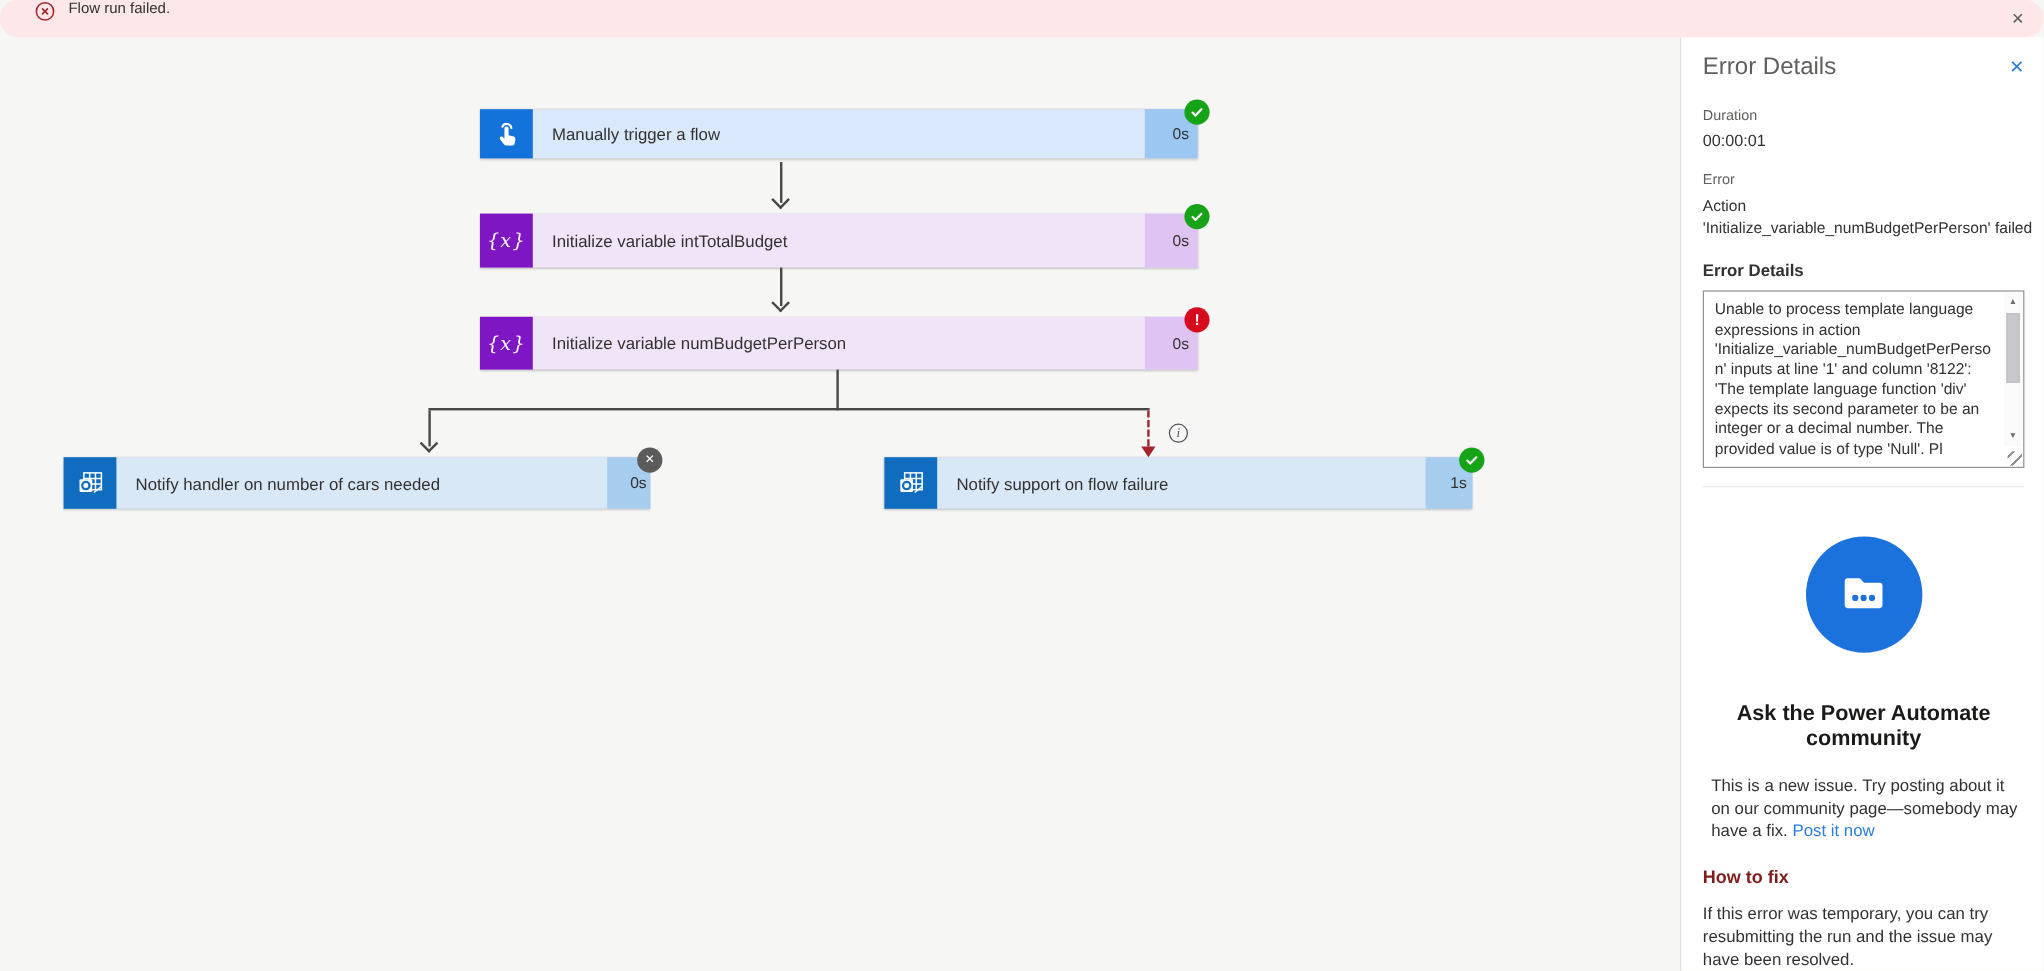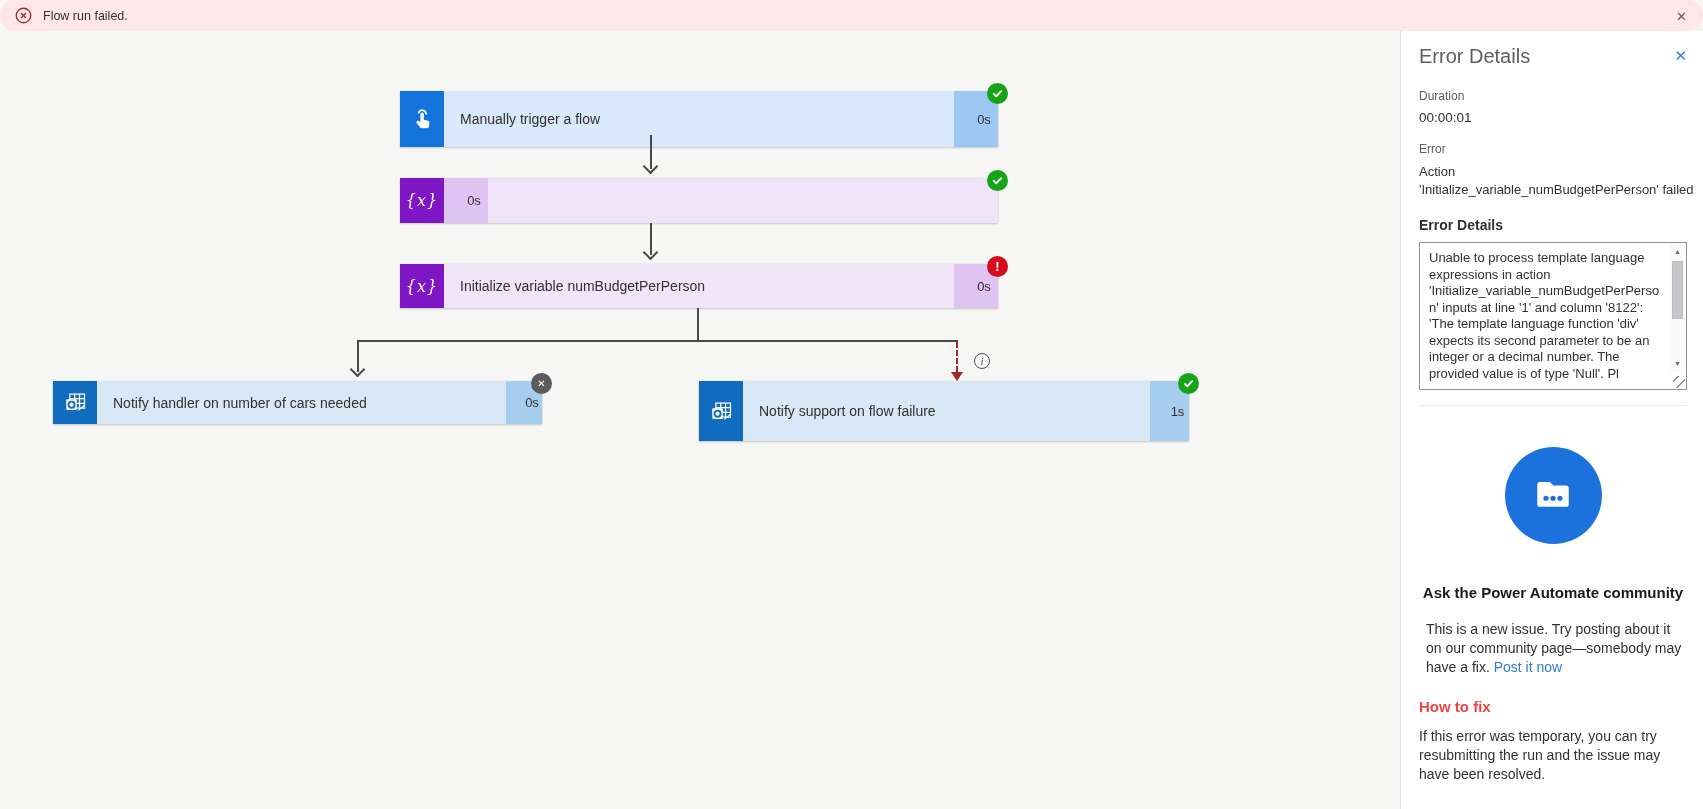--- a/index.html
+++ b/index.html
@@ -2,21 +2,21 @@
 <html><head>
 <meta charset="utf-8">
 <style>
   * { box-sizing: border-box; margin: 0; padding: 0; }
   html,body { width:1703px; height:809px; overflow:hidden; }
   body { font-family:"Liberation Sans","DejaVu Sans",sans-serif; background:#f6f6f5; }
   .screen { position:relative; width:1703px; height:809px; background:#f6f6f5; }
 
   
   .banner { position:absolute; left:0; top:0; width:1703px; height:31px;
-            background:#fde7e9; display:flex; align-items:center; padding:0 14px; z-index:5;border-radius:15px; }
+            background:#fde7e9; display:flex; align-items:flex-start; padding:0 28px; z-index:5;border-radius:15px; }
   .banner-msg { font-size:12.5px; color:#323130; margin-left:10px; }
   .banner-close { position:absolute; right:16px; top:50%; transform:translateY(-50%);
                   font-size:13px; color:#605e5c; cursor:pointer; }
 
   
   .canvas { position:absolute; left:0; top:31px; width:1400px; height:778px; }
 
   .node { position:absolute; display:flex; align-items:stretch;
           box-shadow:0 1px 2px rgba(0,0,0,.18), 0 0 1px rgba(0,0,0,.12); cursor:pointer; }
   .node-icon { width:44px; flex:0 0 44px; display:flex; align-items:center; justify-content:center; }
@@ -89,45 +89,45 @@
   .sb-thumb { width:11px; height:58px; background:#c8c7cb; border:1px solid #bdbcc0; cursor:pointer; }
   .sb-spacer { flex:1; }
   .resize-grip { position:absolute; right:1px; bottom:1px; width:12px; height:12px; cursor:nwse-resize;
                  background:repeating-linear-gradient(135deg, transparent 0 3px, #8f8f8f 3px 4.5px, transparent 4.5px 7px); }
 
   .panel-hr { border:none; border-top:1px solid #ecebe9; margin-top:15px; }
 
   .community { text-align:center; }
   .community-circle { width:97px; height:97px; border-radius:50%; background:#1b72dd;
                       margin:41px auto 0; display:flex; align-items:center; justify-content:center; }
-  .community-heading { margin-top:40px; font-size:15px; font-weight:bold; color:#1b1a19; }
+  .community-heading { margin-top:40px; font-size:18px; font-weight:bold; color:#1b1a19; }
   .community-body { margin-top:19px; text-align:left; font-size:14px; line-height:19px;
                     color:#323130; padding-left:7px; }
   .link { color:#2b7cd8; cursor:pointer; text-decoration:none; }
 
-  .howtofix-heading { margin-top:21px; font-size:15px; font-weight:bold; color:#ef4444; }
+  .howtofix-heading { margin-top:21px; font-size:15px; font-weight:bold; color:#7f1d1d; }
   .howtofix-body { margin-top:12px; font-size:14px; line-height:19px; color:#323130; }
 </style>
 </head>
 <body>
 
 <div class="screen">
 
   <div class="banner">
     <svg width="19" height="19" viewBox="0 0 20 20">
       <circle cx="10" cy="10" r="7.6" fill="none" stroke="#a4262c" stroke-width="1.4"></circle>
       <path d="M7.4 7.4l5.2 5.2M12.6 7.4l-5.2 5.2" stroke="#a4262c" stroke-width="1.4"></path>
     </svg>
     <span class="banner-msg">Flow run failed.</span>
     <span class="banner-close">✕</span>
   </div>
 
   <div class="canvas">
 
-    <div class="node node-trigger" style="left:400px; top:60px; width:598px; height:56px;">
+    <div class="node node-trigger" style="left:400px; top:60px; width:598px; height:41px;">
       <div class="node-icon">
         <svg width="26" height="26" viewBox="0 0 24 24">
           <path d="M8.9 6.1a3.6 3.6 0 0 1 6.9 1.2" fill="none" stroke="#fff" stroke-width="1.6" stroke-linecap="round"></path>
           <path fill="#fff" d="M12.1 5.9c.9 0 1.6.7 1.6 1.6v5.2l3.8 1c.9.25 1.5 1.05 1.4 1.95l-.45 3.2c-.1.9-.9 1.6-1.8 1.6h-4.9c-.55 0-1.1-.25-1.45-.7l-3.1-3.9c-.5-.6-.4-1.5.2-2 .55-.45 1.35-.4 1.85.1l1.25 1.3V7.5c0-.9.7-1.6 1.6-1.6z"></path>
         </svg>
       </div>
       <div class="node-label">Manually trigger a flow</div>
       <div class="node-badge">0s</div>
       <div class="status status-success">
         <svg width="11" height="11" viewBox="0 0 12 12">
@@ -136,20 +136,21 @@
       </div>
     </div>
 
     <div class="vline" style="left:650px; top:104px; height:34px;"></div>
     <div class="chev" style="left:645px; top:130px;"></div>
 
     <div class="node node-var" style="left:400px; top:147px; width:598px; height:45px;">
       <div class="node-icon">
         <span class="varx">{x}</span>
       </div>
+      <div class="node-label">Initialize variable intTotalBudget</div>
       <div class="node-badge">0s</div>
       <div class="status status-success">
         <svg width="11" height="11" viewBox="0 0 12 12">
             <path d="M2 6.4l2.6 2.6L10 3.4" stroke="#fff" stroke-width="2" fill="none" stroke-linecap="round" stroke-linejoin="round"></path>
           </svg>
       </div>
     </div>
 
     <div class="vline" style="left:650px; top:192px; height:32px;"></div>
     <div class="chev" style="left:645px; top:216px;"></div>
@@ -181,21 +182,21 @@
           <path d="M20 14.5l-5.5 4.5" stroke="#fff" stroke-width="1.1" fill="none"></path>
           <rect x="3.8" y="9.2" width="9.4" height="9.4" rx="0.8" fill="#fff"></rect>
           <circle cx="8.5" cy="13.9" r="2.7" fill="none" stroke="#0f6cbf" stroke-width="1.7"></circle>
         </svg>
       </div>
       <div class="node-label">Notify handler on number of cars needed</div>
       <div class="node-badge">0s</div>
       <div class="status status-skipped">✕</div>
     </div>
 
-    <div class="node node-mail" style="left:699px; top:350px; width:490px; height:60px;">
+    <div class="node node-mail" style="left:737px; top:350px; width:490px; height:43px;">
       <div class="node-icon">
         <svg width="27" height="27" viewBox="0 0 24 24">
           <g stroke="#fff" stroke-width="1.1" fill="none">
             <rect x="7" y="4.5" width="13" height="12.5"></rect>
             <path d="M11.3 4.5v12.5M15.6 4.5v12.5M7 8.6h13M7 12.8h13"></path>
           </g>
           <path d="M20 14.5l-5.5 4.5" stroke="#fff" stroke-width="1.1" fill="none"></path>
           <rect x="3.8" y="9.2" width="9.4" height="9.4" rx="0.8" fill="#fff"></rect>
           <circle cx="8.5" cy="13.9" r="2.7" fill="none" stroke="#0f6cbf" stroke-width="1.7"></circle>
         </svg>

